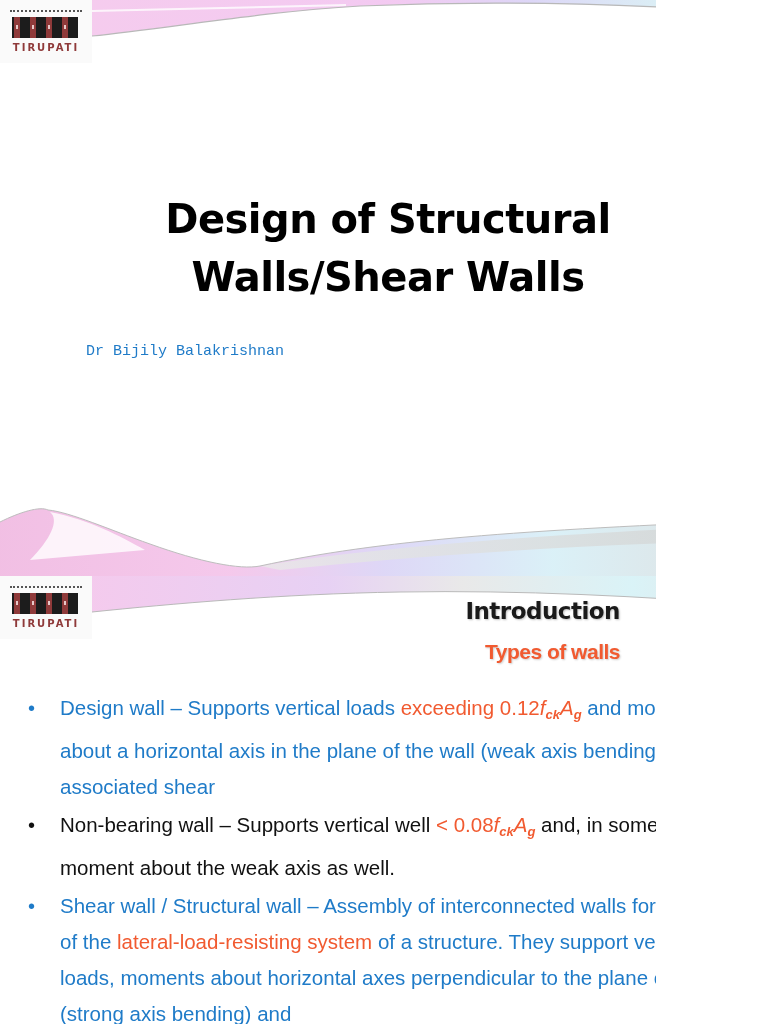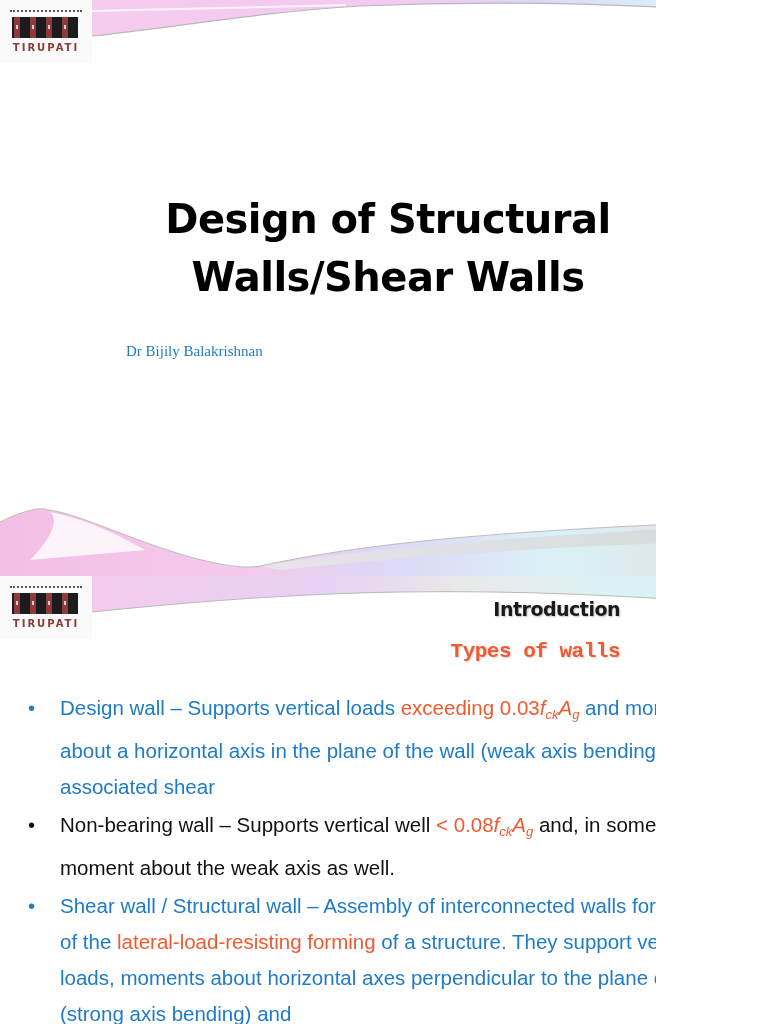--- a/index.html
+++ b/index.html
@@ -11,32 +11,32 @@
     .wave { position: absolute; left: 0; pointer-events: none; }
 
     .logo { position: absolute; left: 0; width: 92px; height: 63px; background: #fafafa; }
     .logo .hindi { position: absolute; left: 10px; top: 10px; width: 72px; height: 4px; border-top: 2px dotted #555; }
     .logo .bars { position: absolute; left: 12px; top: 17px; width: 66px; height: 21px; background: #1c1c1c; }
     .logo .bars span { position: absolute; top: 0; width: 6px; height: 21px; background: #8f3a3a; }
     .logo .bars span::after { content: ""; position: absolute; left: 2px; top: 8px; width: 2px; height: 4px; background: #e7c9c9; }
     .logo .txt { position: absolute; left: 0; width: 92px; top: 42px; text-align: center; font-family: "DejaVu Sans", sans-serif; font-size: 10px; letter-spacing: 2px; color: #8f3a3a; font-weight: bold; }
 
     .title { position: absolute; left: 0; width: 776px; top: 190px; text-align: center; font-family: "DejaVu Sans", sans-serif; font-weight: bold; font-size: 40px; line-height: 58px; color: #000; letter-spacing: -0.5px; }
-    .author { position: absolute; left: 86px; top: 343px; font-family: Liberation Serif, serif; font-size: 15px; color: #1f7bc8; margin-left: 40px; }
+    .author { position: absolute; left: 86px; top: 343px; font-family: Liberation Mono, monospace; font-size: 15px; color: #1f7bc8; }
 
-    .s2-heading { position: absolute; right: 36px; top: 22px; text-align: right; font-family: "DejaVu Sans", sans-serif; font-weight: bold; font-size: 19px; color: #1a1a1a; text-shadow: 1px 1px 2px rgba(0,0,0,0.25); letter-spacing: -0.5px; }
-    .s2-sub { position: absolute; right: 36px; top: 64px; text-align: right; font-family: Liberation Mono, monospace; font-weight: bold; font-size: 21px; color: #f15a30; text-shadow: 1px 1px 2px rgba(0,0,0,0.2); letter-spacing: -0.5px; }
+    .s2-heading { position: absolute; right: 36px; top: 22px; text-align: right; font-family: "DejaVu Sans", sans-serif; font-weight: bold; font-size: 23px; color: #1a1a1a; text-shadow: 1px 1px 2px rgba(0,0,0,0.25); letter-spacing: -0.5px; }
+    .s2-sub { position: absolute; right: 36px; top: 64px; text-align: right; font-family: Liberation Sans, sans-serif; font-weight: bold; font-size: 21px; color: #f15a30; text-shadow: 1px 1px 2px rgba(0,0,0,0.2); letter-spacing: -0.5px; }
 
     .bullets { position: absolute; left: 28px; top: 114px; width: 720px; margin: 0; padding: 0; list-style: none; font-family: "Liberation Sans", sans-serif; font-size: 20.5px; line-height: 36px; }
     .bullets li { position: relative; padding-left: 32px; margin-bottom: 2px; }
     .bullets li .dot { position: absolute; left: 0; top: 0; font-size: 20px; }
     .blue { color: #1f7bc8; }
     .black { color: #111; }
     .orange { color: #f15a30; }
-    .sub { font-size: 13px; vertical-align: -4px; font-style: italic; }
+    .sub { font-size: 13px; vertical-align: -4px; font-style: italic; font-weight: bold; }
     .it { font-style: italic; }
   </style>
 </head>
 <body>
 
 <div id="slide1" class="slide">
 
   <svg class="wave" width="768" height="40" viewBox="0 0 768 40">
     <defs>
       <linearGradient id="tw" x1="0" x2="1" y1="0" y2="0">
@@ -116,24 +116,24 @@
     </div>
     <div class="txt">TIRUPATI</div>
   </div>
 
   <div class="s2-heading">Introduction</div>
   <div class="s2-sub">Types of walls</div>
 
   <ul class="bullets">
     <li class="blue">
       <span class="dot">•</span>
-      <span>Design wall – Supports vertical loads </span><span class="orange"><span>exceeding 0.03</span><span class="it">f</span><span class="sub">ck</span><span class="it">A</span><span class="sub">g</span></span><span> and moments about a horizontal axis in the plane of the wall (weak axis bending) and associated shear</span>
+      <span>Design wall – Supports vertical loads </span><span class="orange"><span>exceeding 0.12</span><span class="it">f</span><span class="sub">ck</span><span class="it">A</span><span class="sub">g</span></span><span> and moments about a horizontal axis in the plane of the wall (weak axis bending) and associated shear</span>
     </li>
     <li class="black">
       <span class="dot">•</span>
       <span>Non-bearing wall – Supports vertical well </span><span class="orange"><span>&lt; 0.08</span><span class="it">f</span><span class="sub">ck</span><span class="it">A</span><span class="sub">g</span></span><span> and, in some cases, moment about the weak axis as well.</span>
     </li>
     <li class="blue">
       <span class="dot">•</span>
-      <span>Shear wall / Structural wall – Assembly of interconnected walls forming part of the </span><span class="orange">lateral-load-resisting forming</span><span> of a structure. They support vertical loads, moments about horizontal axes perpendicular to the plane of the wall (strong axis bending) and</span>
+      <span>Shear wall / Structural wall – Assembly of interconnected walls forming part of the </span><span class="orange">lateral-load-resisting system</span><span> of a structure. They support vertical loads, moments about horizontal axes perpendicular to the plane of the wall (strong axis bending) and</span>
     </li>
   </ul>
 </div>
 
 </body></html>

